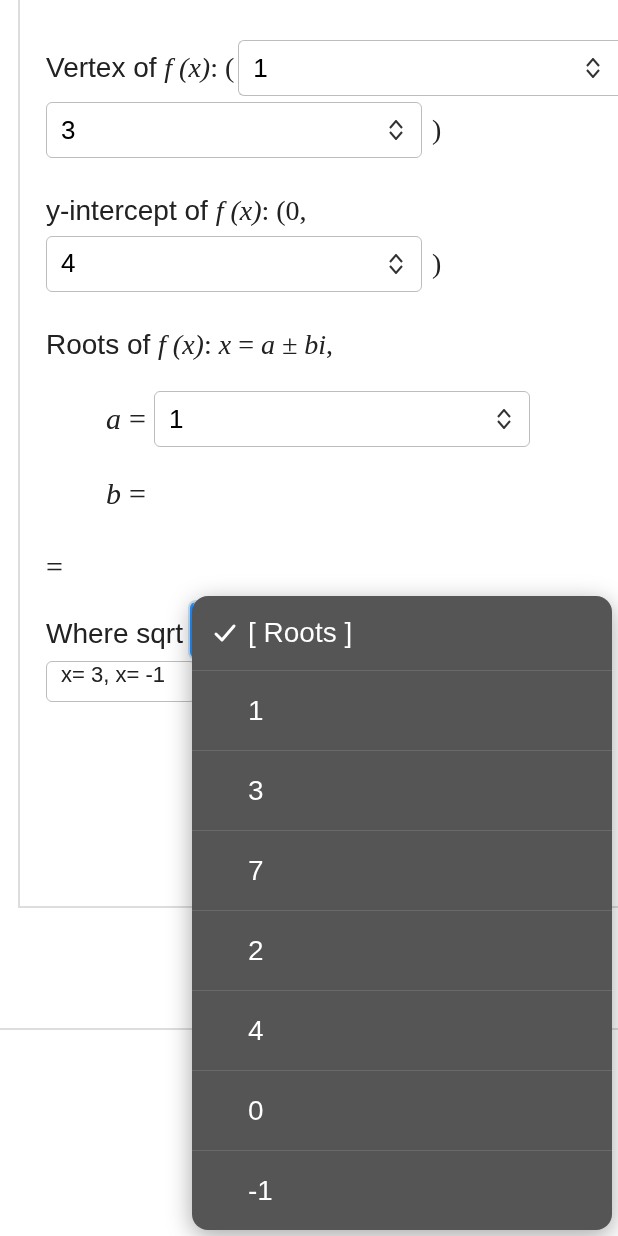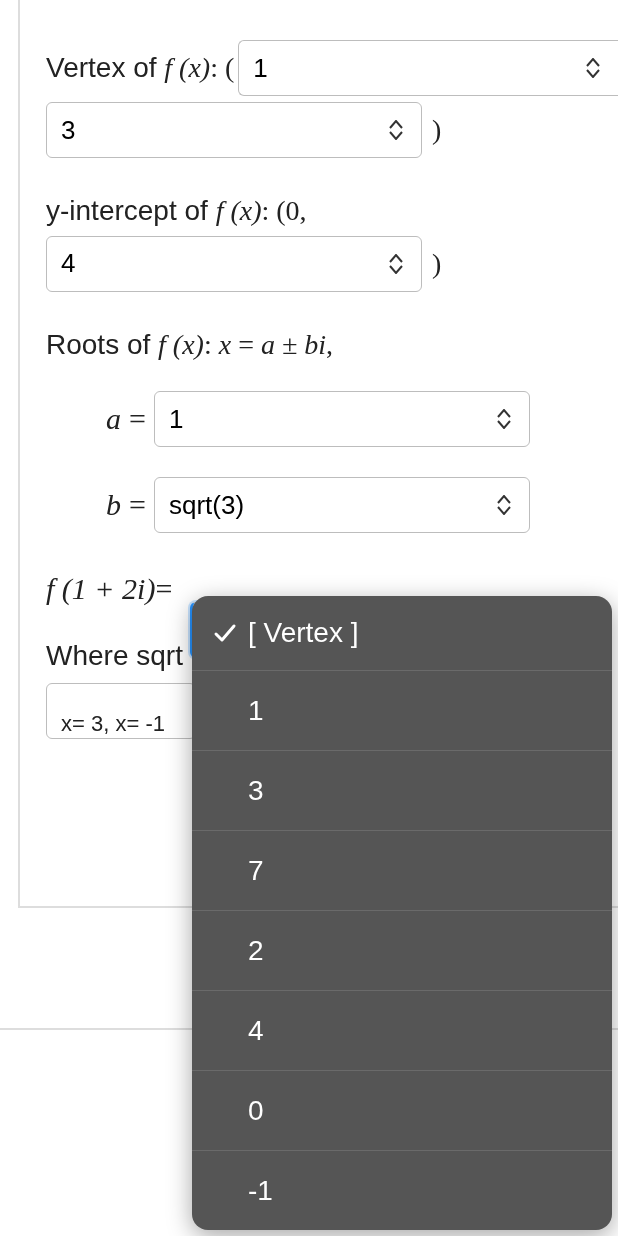--- a/index.html
+++ b/index.html
@@ -142,22 +142,22 @@
     width: 34px;
     display: inline-flex;
     justify-content: center;
     margin-right: 6px;
   }
 
   
   .select-box {
     position: relative;
     display: inline-flex;
-    align-items: flex-end;
-    height: 56px;
+    align-items: flex-start;
+    height: 41px;
     border: 1px solid #bdbdbd;
     border-radius: 6px;
     background: #fff;
     padding: 0 14px;
     font-size: 22px;
     box-sizing: border-box;
   }
 
   
   .active-select {
@@ -255,35 +255,23 @@
           <svg width="14" height="9" viewBox="0 0 14 9">
               <path d="M1 1 L7 8 L13 1" fill="none" stroke="#333" stroke-width="2"></path>
             </svg>
         </div>
       </div>
     </div>
 
     <div class="indent-eq" style="margin-bottom:38px;">
       <span class="math-i">b</span>
       <span class="math-r" style="margin:0 8px;"> = </span>
-      <div class="num-input" style="width:376px;">
-        <input type="text" value="sqrt(3)" style="">
-        <div class="stepper">
-          <svg width="14" height="9" viewBox="0 0 14 9">
-              <path d="M1 8 L7 1 L13 8" fill="none" stroke="#333" stroke-width="2"></path>
-            </svg>
-          <svg width="14" height="9" viewBox="0 0 14 9">
-              <path d="M1 1 L7 8 L13 1" fill="none" stroke="#333" stroke-width="2"></path>
-            </svg>
-        </div>
-      </div>
     </div>
 
     <div class="line" style="margin-bottom:32px;">
-      <span class="math-i" style="font-size:30px;">f (1 + 2i)</span>
         <span class="math-r" style="font-size:30px;">=</span>
     </div>
 
     <div class="line" style="margin-bottom:10px;">
       <span>Where sqrt</span>
     </div>
     <div class="line">
       <div class="select-box" style="width:150px; justify-content:flex-start;">
         <span>x= 3, x= -1</span>
       </div>
@@ -293,21 +281,21 @@
 
   <div class="active-select"></div>
 
   <div class="dropdown">
     <div class="dropdown-item selected">
       <span class="check">
         <svg width="24" height="24" viewBox="0 0 24 24">
             <path d="M3 13 L9 19 L21 5" fill="none" stroke="#fff" stroke-width="3" stroke-linecap="round" stroke-linejoin="round"></path>
           </svg>
       </span>
-      <span>[ Vertex ]</span>
+      <span>[ Roots ]</span>
     </div>
     <div class="dropdown-item">
         <span>1</span>
       </div>
     <div class="dropdown-item">
         <span>3</span>
       </div>
     <div class="dropdown-item">
         <span>7</span>
       </div>

